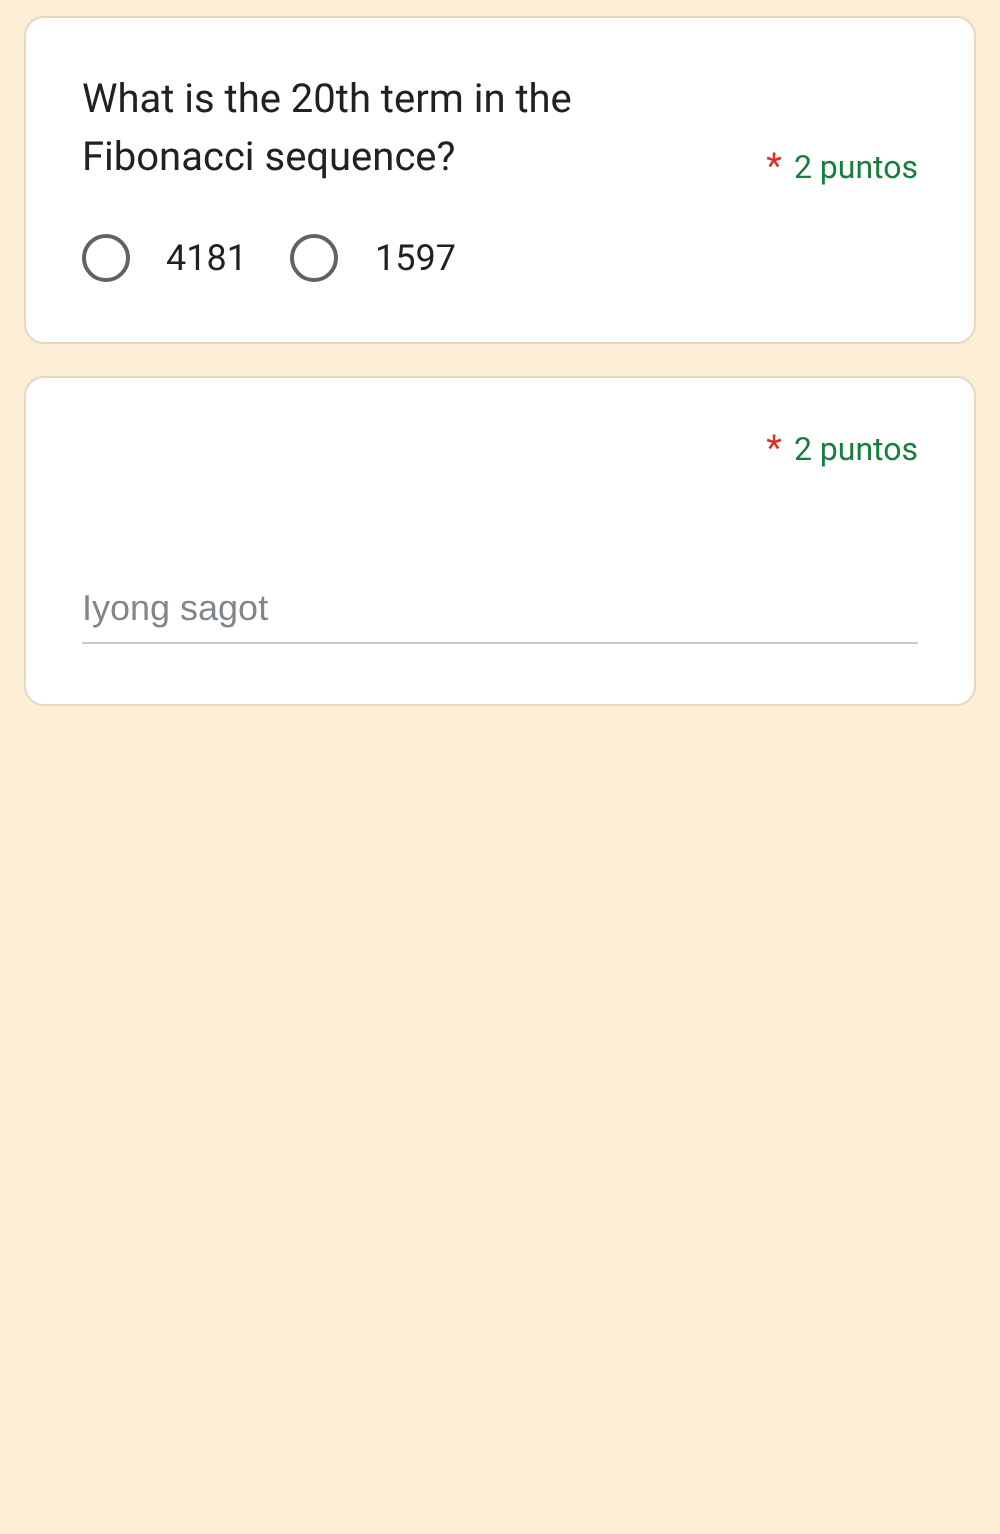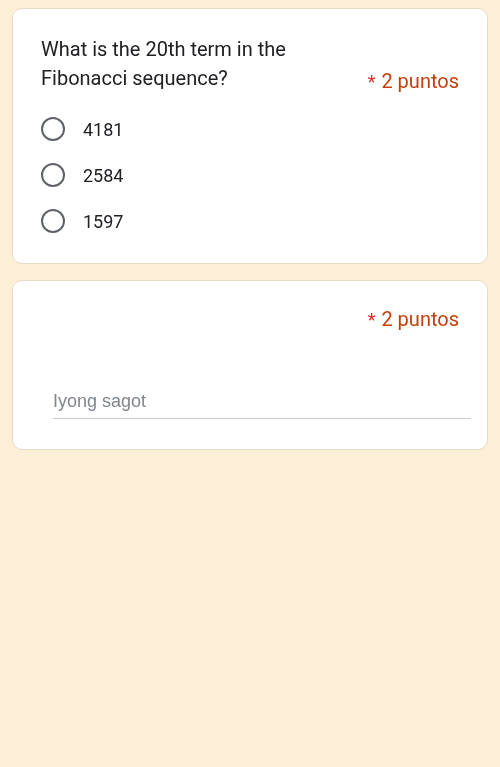--- a/index.html
+++ b/index.html
@@ -37,24 +37,24 @@
       margin-left: auto;
       white-space: nowrap;
       flex-shrink: 0;
     }
     .required {
       color: #d93025;
       font-size: 18px;
       line-height: 1;
     }
     .points {
-      color: #c2410c;
-      font-size: 20px;
+      color: #15803d;
+      font-size: 16px;
     }
-    .options { display: flex; flex-direction: column; gap: 22px; }
+    .options { display: flex; flex-direction: row; gap: 22px; }
     .option {
       display: flex;
       align-items: center;
       gap: 18px;
       cursor: pointer;
     }
     .radio-outline {
       width: 24px;
       height: 24px;
       border: 2.5px solid #5f6368;
@@ -68,21 +68,20 @@
     .text-input {
       width: 100%;
       border: none;
       border-bottom: 1px solid #c9c9c9;
       font-size: 18px;
       color: #a21caf;
       padding: 6px 0;
       outline: none;
       background: transparent;
       margin-top: 30px;
-      margin-left: 12px;
     }
     .text-input::placeholder { color: #80868b; }
   </style>
 </head>
 <body>
 
 <div class="card">
   <div class="q-header">
     <div class="q-title">What is the 20th term in the Fibonacci sequence?</div>
     <div class="q-meta">
@@ -90,24 +89,20 @@
       <span class="points">2 puntos</span>
     </div>
   </div>
   <div class="options">
     <label class="option">
       <span class="radio-outline"></span>
       <span class="option-label">4181</span>
     </label>
     <label class="option">
       <span class="radio-outline"></span>
-      <span class="option-label">2584</span>
-    </label>
-    <label class="option">
-      <span class="radio-outline"></span>
       <span class="option-label">1597</span>
     </label>
   </div>
 </div>
 
 <div class="card">
   <div class="q-header">
     <div class="q-meta">
       <span class="required">*</span>
       <span class="points">2 puntos</span>

